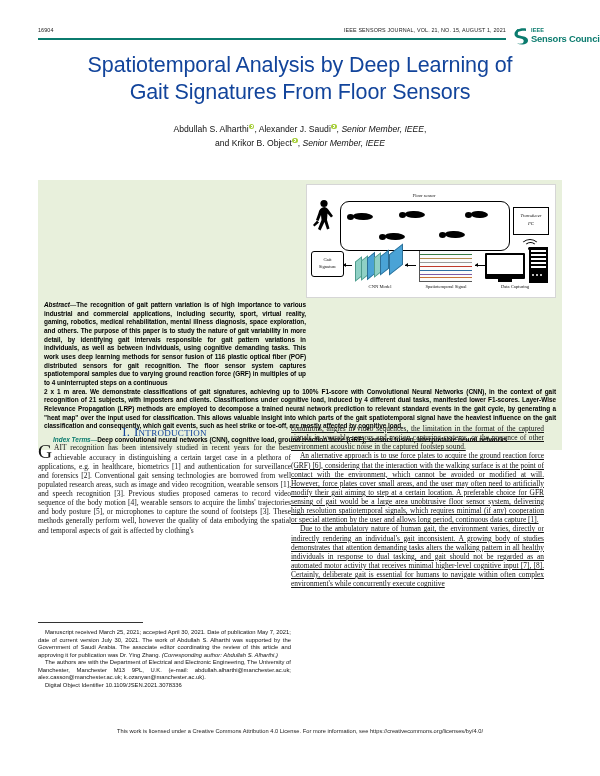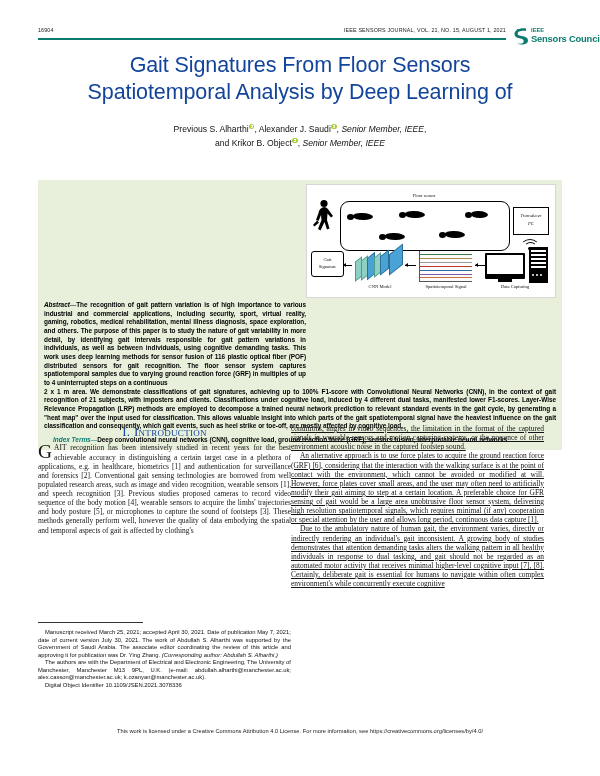--- a/index.html
+++ b/index.html
@@ -373,26 +373,26 @@
       <path d="M9 4 C6 7 5 11 6 14 l4 -1 c-1 -3 0 -6 3 -8 z" fill="#0b7b6e"></path>
       <path d="M23 22 c3 3 3 7 1 10 l-4 0 c2 -3 2 -6 -1 -8 z" fill="#0b7b6e"></path>
     </svg>
     <span class="ltext">
       <span class="ieee">IEEE</span>
       <span class="sc">Sensors Council</span>
     </span>
   </div>
 
   <div class="title">
+    <div>Spatiotemporal Analysis by Deep Learning of</div>
     <div>Gait Signatures From Floor Sensors</div>
-    <div>Spatiotemporal Analysis by Deep Learning of</div>
   </div>
 
   <div class="authors">
-    <div><span>Previous S. Alharthi</span><span class="orcid"></span><span>, Alexander J. Saudi</span><span class="orcid"></span><span>, </span><span class="it">Senior Member, IEEE</span><span>,</span></div>
+    <div><span>Abdullah S. Alharthi</span><span class="orcid"></span><span>, Alexander J. Saudi</span><span class="orcid"></span><span>, </span><span class="it">Senior Member, IEEE</span><span>,</span></div>
     <div><span>and Krikor B. Object</span><span class="orcid"></span><span>, </span><span class="it">Senior Member, IEEE</span></div>
   </div>
 
   <div class="abs-box">
 
     <div class="abs-figure">
 
       <svg style="position:absolute;left:5px;top:14px;width:26px;height:38px" viewBox="0 0 26 38">
         <circle cx="12" cy="4.5" r="3.6" fill="#000"></circle>
         <path d="M12 8 L12 8 C9 8.5 7 11 6.5 14 L4 21 L6.5 22 L9 16 L9.5 21 L6 30 L8.5 31.5 L12.5 23 L15 30.5 L17.5 29.5 L15 21 L15.5 14.5 L19 18.5 L21 17 L17 11.5 C15.8 9.2 14 8 12 8 Z" fill="#000"></path>

